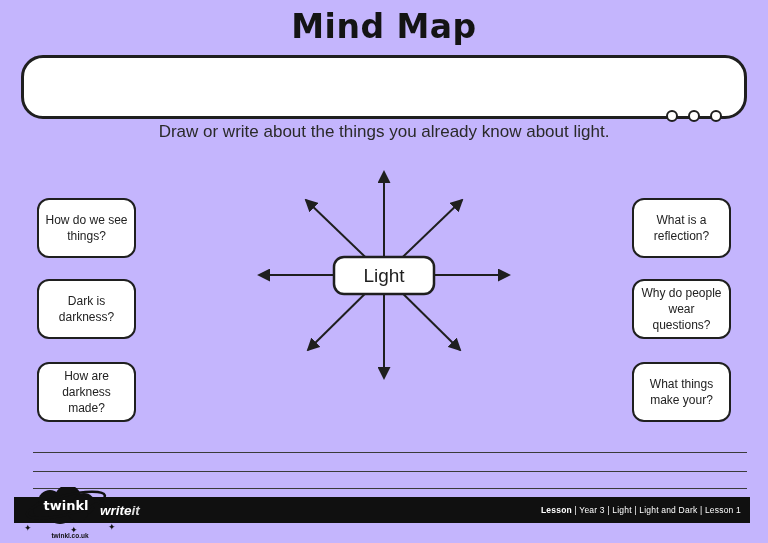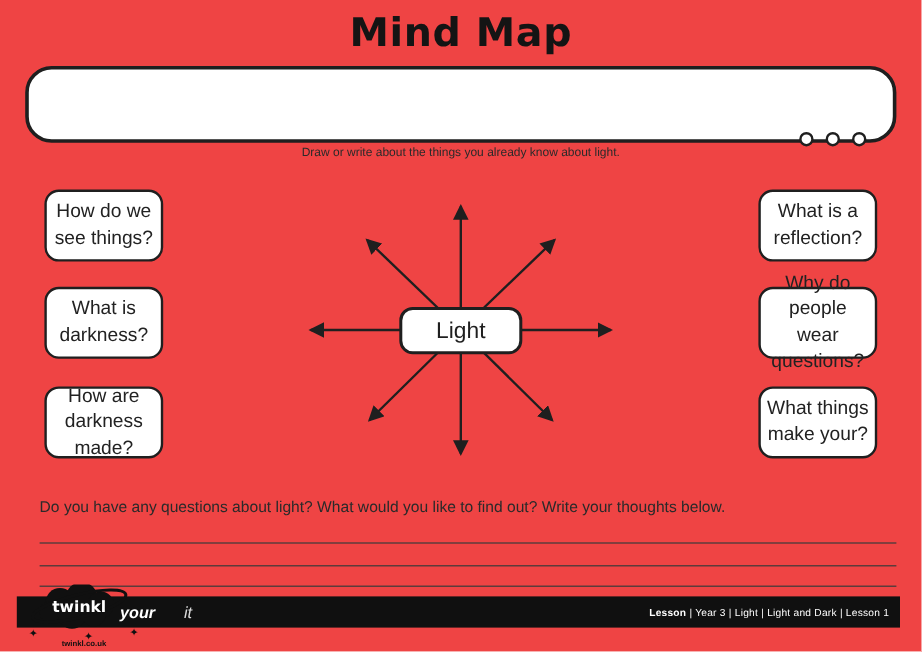--- a/index.html
+++ b/index.html
@@ -2,21 +2,21 @@
 <html><head>
 <meta charset="utf-8">
 <style>
   * { margin: 0; padding: 0; box-sizing: border-box; }
   html, body { background: #ffffff; }
   body { font-family: "Liberation Sans", sans-serif; color: #1f1f1f; }
   .page {
     position: relative;
     width: 768px;
     height: 543px;
-    background: #ef4444;
+    background: #c4b5fd;
     overflow: hidden;
   }
   .title {
     position: absolute;
     top: 7px; left: 0; width: 768px;
     text-align: center;
     font-family: "DejaVu Sans", sans-serif;
     font-weight: bold;
     font-size: 33px;
     letter-spacing: 0.5px;
@@ -38,37 +38,38 @@
     background: #ffffff;
     top: 110px;
   }
   .bc1 { left: 666px; }
   .bc2 { left: 688px; }
   .bc3 { left: 710px; }
   .caption {
     position: absolute;
     top: 122px; left: 0; width: 768px;
     text-align: center;
-    font-size: 10px;
+    font-size: 17px;
     color: #2a2a2a;
   }
   .qbox {
     position: absolute;
     width: 99px; height: 60px;
     border: 2.5px solid #1f1f1f;
     border-radius: 12px;
     background: #ffffff;
     display: flex;
     align-items: center;
     justify-content: center;
     text-align: center;
-    font-size: 16px;
+    font-size: 12px;
     line-height: 1.35;
     padding: 4px;
     color: #222222;
+    margin-top: 40px;
   }
   .col-left  { left: 37px; }
   .col-right { left: 632px; }
   .row1 { top: 158px; }
   .row2 { top: 239px; }
   .row3 { top: 322px; }
   .diagram {
     position: absolute;
     left: 0; top: 0;
     width: 768px; height: 543px;
@@ -100,21 +101,21 @@
   }
   .product {
     position: absolute;
     left: 86px;
     color: #ffffff;
     font-style: italic;
     font-size: 13.5px;
     font-family: "Liberation Sans", sans-serif;
   }
   .product .bold { font-weight: bold; }
-  .product .light { font-weight: normal; opacity: 0.85; margin-left: 24px; }
+  .product .light { font-weight: bold; opacity: 0.85; }
   .meta {
     position: absolute;
     right: 9px;
     color: #ffffff;
     font-size: 8.5px;
     letter-spacing: 0.2px;
     white-space: pre;
   }
   .meta .bold { font-weight: bold; }
   .logo-wrap {
@@ -131,21 +132,21 @@
   <div class="title">Mind Map</div>
 
   <div class="draw-box"></div>
   <div class="bubble-circle bc1"></div>
   <div class="bubble-circle bc2"></div>
   <div class="bubble-circle bc3"></div>
 
   <div class="caption">Draw or write about the things you already know about light.</div>
 
   <div class="qbox col-left row1">How do we see things?</div>
-  <div class="qbox col-left row2">What is darkness?</div>
+  <div class="qbox col-left row2">Dark is darkness?</div>
   <div class="qbox col-left row3">How are darkness made?</div>
 
   <div class="qbox col-right row1">What is a reflection?</div>
   <div class="qbox col-right row2">Why do people wear questions?</div>
   <div class="qbox col-right row3">What things make your?</div>
 
   <svg class="diagram" viewBox="0 0 768 543">
     <defs>
       <marker id="arrow" viewBox="0 0 10 10" refX="8.5" refY="5" markerWidth="6.5" markerHeight="6.5" orient="auto-start-reverse">
         <path d="M0,0 L10,5 L0,10 z" fill="#1f1f1f"></path>
@@ -158,28 +159,27 @@
       <line x1="384" y1="275" x2="509" y2="275" marker-end="url(#arrow)"></line>
       <line x1="384" y1="275" x2="306" y2="200" marker-end="url(#arrow)"></line>
       <line x1="384" y1="275" x2="462" y2="200" marker-end="url(#arrow)"></line>
       <line x1="384" y1="275" x2="308" y2="350" marker-end="url(#arrow)"></line>
       <line x1="384" y1="275" x2="460" y2="350" marker-end="url(#arrow)"></line>
     </g>
     <rect x="334" y="257" width="100" height="37" rx="10" ry="10" fill="#ffffff" stroke="#1f1f1f" stroke-width="2.5"></rect>
     <text x="384" y="282" text-anchor="middle" font-family="Liberation Sans, sans-serif" font-size="19" fill="#1f1f1f">Light</text>
   </svg>
 
-  <div class="prompt">Do you have any questions about light?  What would you like to find out?  Write your thoughts below.</div>
   <div class="write-line wl1"></div>
   <div class="write-line wl2"></div>
   <div class="write-line wl3"></div>
 
   <div class="footer-bar">
     <div class="product">
-      <span class="bold">your</span><span class="light">it</span>
+      <span class="bold">write</span><span class="light">it</span>
     </div>
     <div class="meta">
       <span class="bold">Lesson</span><span> | Year 3 | Light | Light and Dark | Lesson 1</span>
     </div>
   </div>
 
   <div class="logo-wrap">
     <svg viewBox="0 0 116 54" width="116" height="54">
 
       <g fill="#101010">

